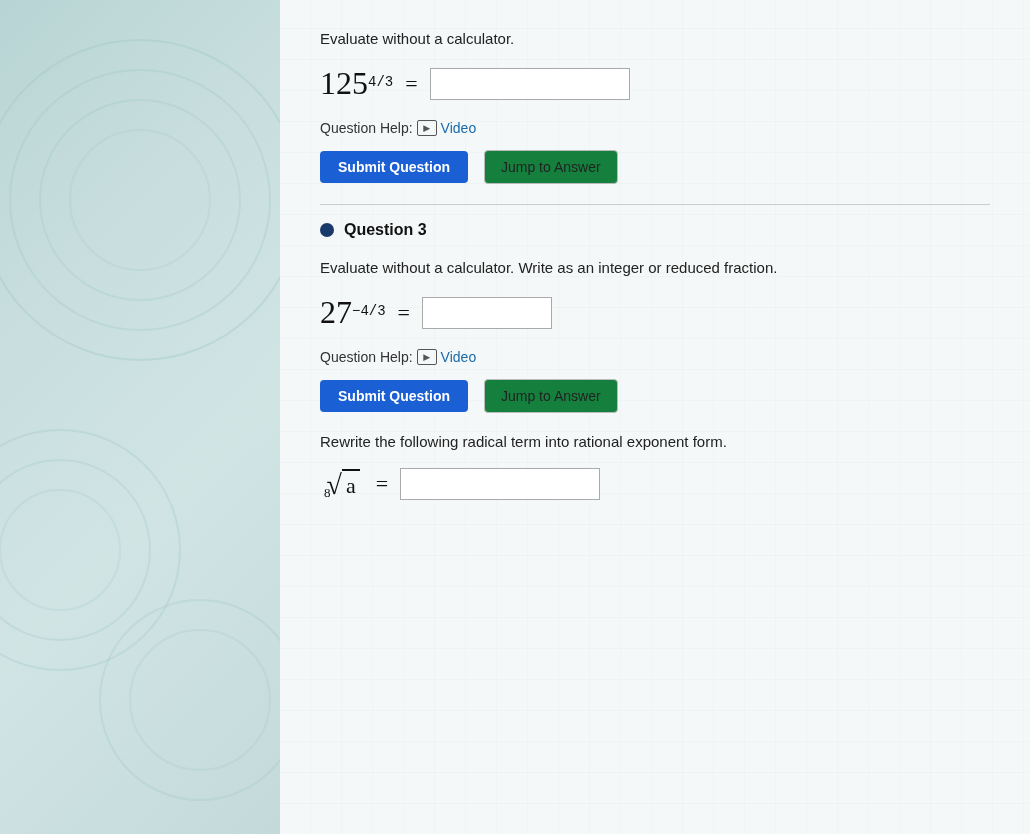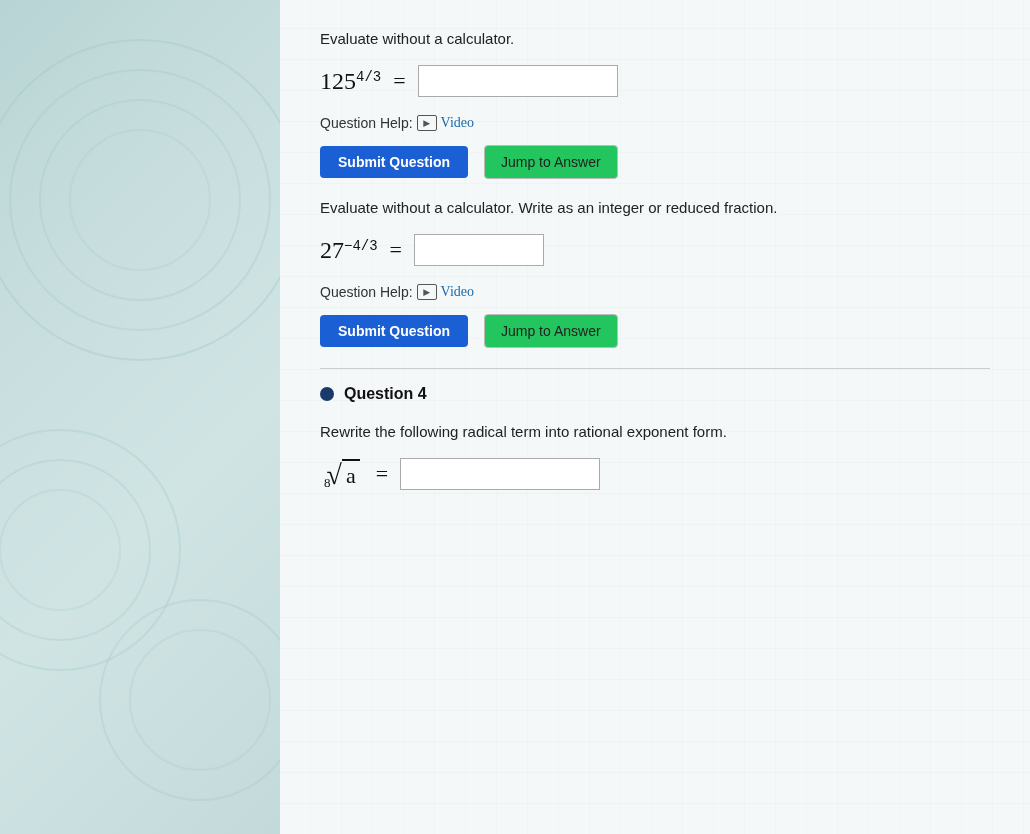--- a/index.html
+++ b/index.html
@@ -76,21 +76,21 @@
     .math-expression {
       font-size: 22px;
       color: #111;
       display: flex;
       align-items: center;
       gap: 8px;
       margin-bottom: 18px;
     }
 
     .math-base {
-      font-size: 24px;
+      font-size: 32px;
       font-weight: 400;
       font-family: Georgia, serif;
     }
 
     .math-exponent {
       font-size: 14px;
       vertical-align: super;
       font-family: Liberation Mono, monospace;
     }
 
@@ -131,21 +131,21 @@
     .video-icon::after {
       content: '▶';
       font-size: 9px;
       color: #555;
     }
 
     .video-link {
       color: #1a6aaa;
       text-decoration: none;
       font-size: 14px;
-      font-family: Liberation Serif, serif;
+      font-family: Liberation Sans, sans-serif;
     }
 
     .button-row {
       display: flex;
       align-items: center;
       gap: 16px;
     }
 
     .submit-btn {
       background: #1a5fd4;
@@ -153,21 +153,21 @@
       border: none;
       padding: 8px 18px;
       font-size: 14px;
       border-radius: 4px;
       cursor: pointer;
       font-family: Arial, sans-serif;
       font-weight: 600;
     }
 
     .jump-btn {
-      background: #22c55e;
+      background: #15803d;
       color: #222;
       border: 1px solid #bbb;
       padding: 8px 16px;
       font-size: 14px;
       border-radius: 4px;
       cursor: pointer;
       font-family: Arial, sans-serif;
     }
 
     .question-header {
@@ -267,20 +267,24 @@
       <a href="#" class="video-link">Video</a>
     </div>
 
     <div class="button-row">
       <button class="submit-btn">Submit Question</button>
       <button class="jump-btn">Jump to Answer</button>
     </div>
   </div>
 
   <div class="question-block">
+    <div class="question-header">
+      <div class="question-dot"></div>
+      <span class="question-label">Question 3</span>
+    </div>
 
     <p class="question-instruction">Evaluate without a calculator. Write as an integer or reduced fraction.</p>
 
     <div class="math-expression">
       <span>
         <span class="math-base">27</span><span class="math-exponent">−4/3</span>
       </span>
       <span class="equals-sign">=</span>
       <input type="text" class="math-input math-input-small" style="">
     </div>
@@ -291,24 +295,20 @@
       <a href="#" class="video-link">Video</a>
     </div>
 
     <div class="button-row">
       <button class="submit-btn">Submit Question</button>
       <button class="jump-btn">Jump to Answer</button>
     </div>
   </div>
 
   <div class="question-block">
-    <div class="question-header">
-      <div class="question-dot"></div>
-      <span class="question-label">Question 4</span>
-    </div>
 
     <p class="question-instruction">Rewrite the following radical term into rational exponent form.</p>
 
     <div class="math-expression">
 
       <span class="radical-container">
         <span class="radical-index">8</span>
         <span class="radical-symbol">√</span>
         <span class="radical-content">a</span>
       </span>

